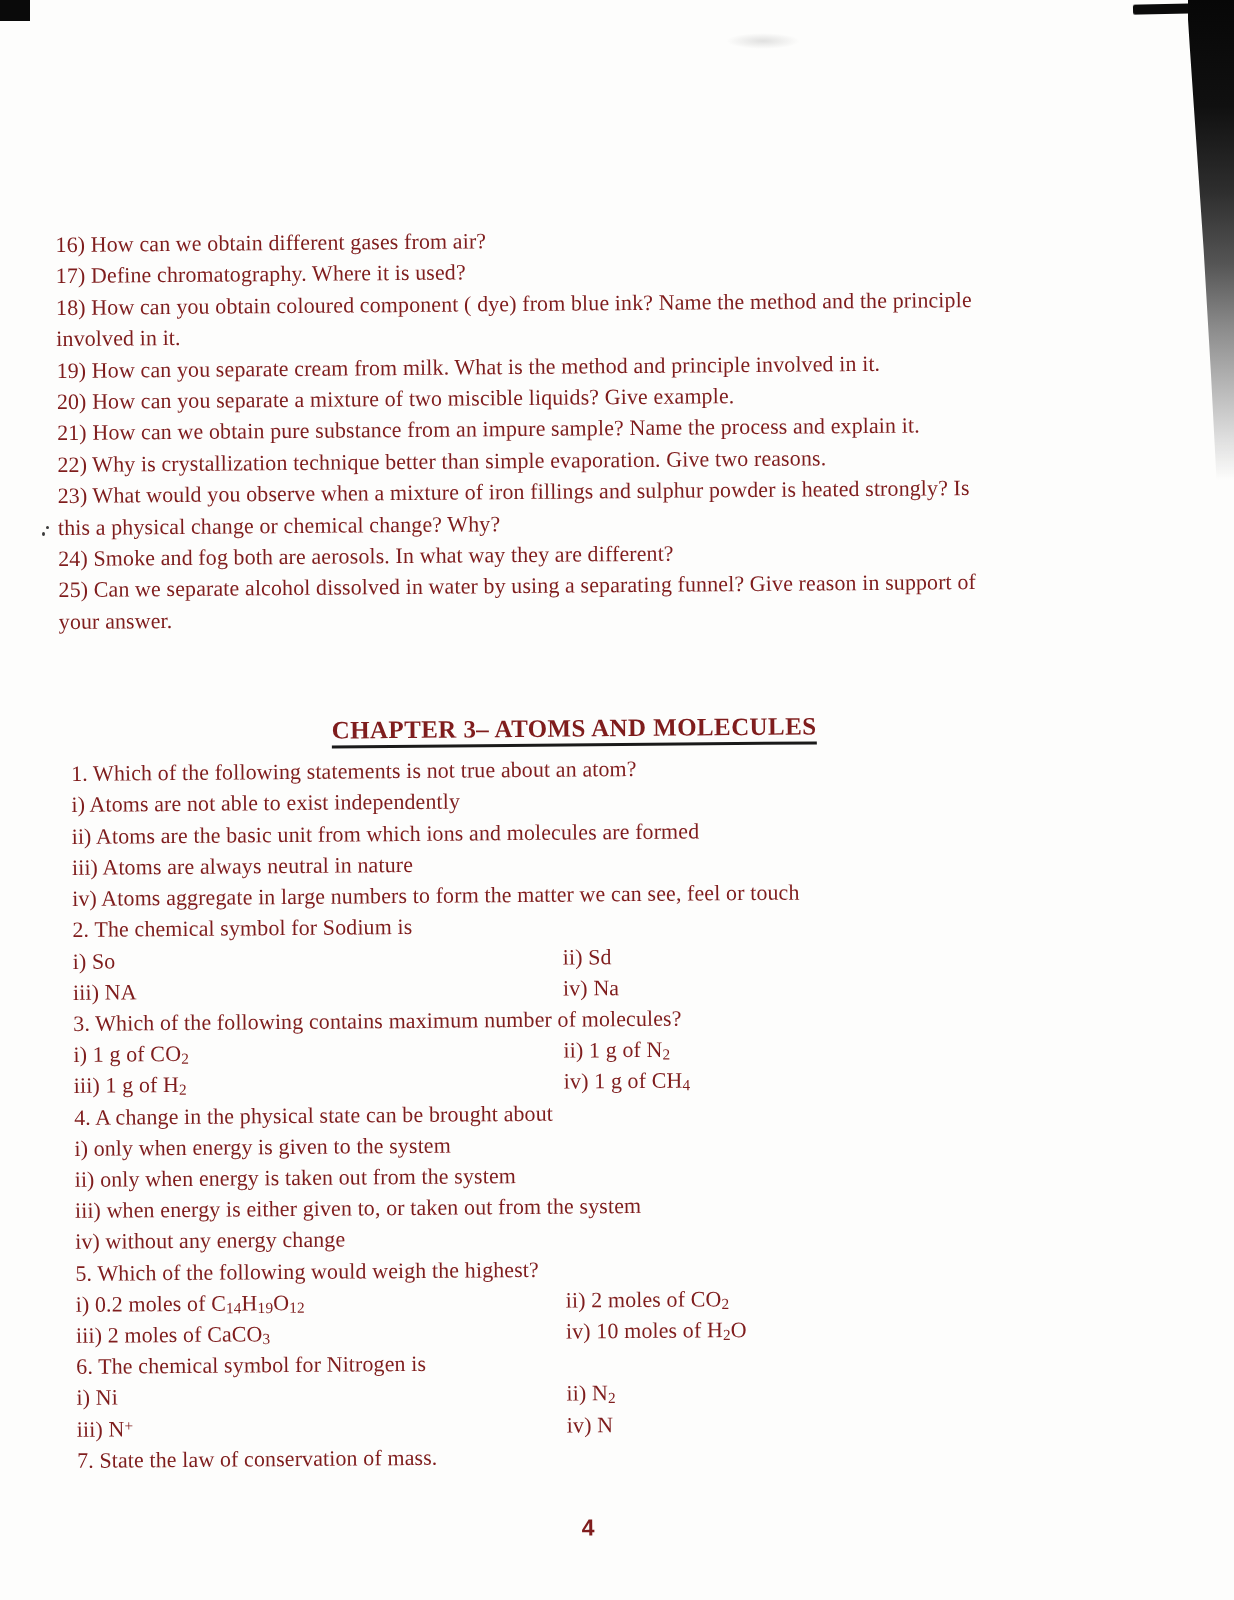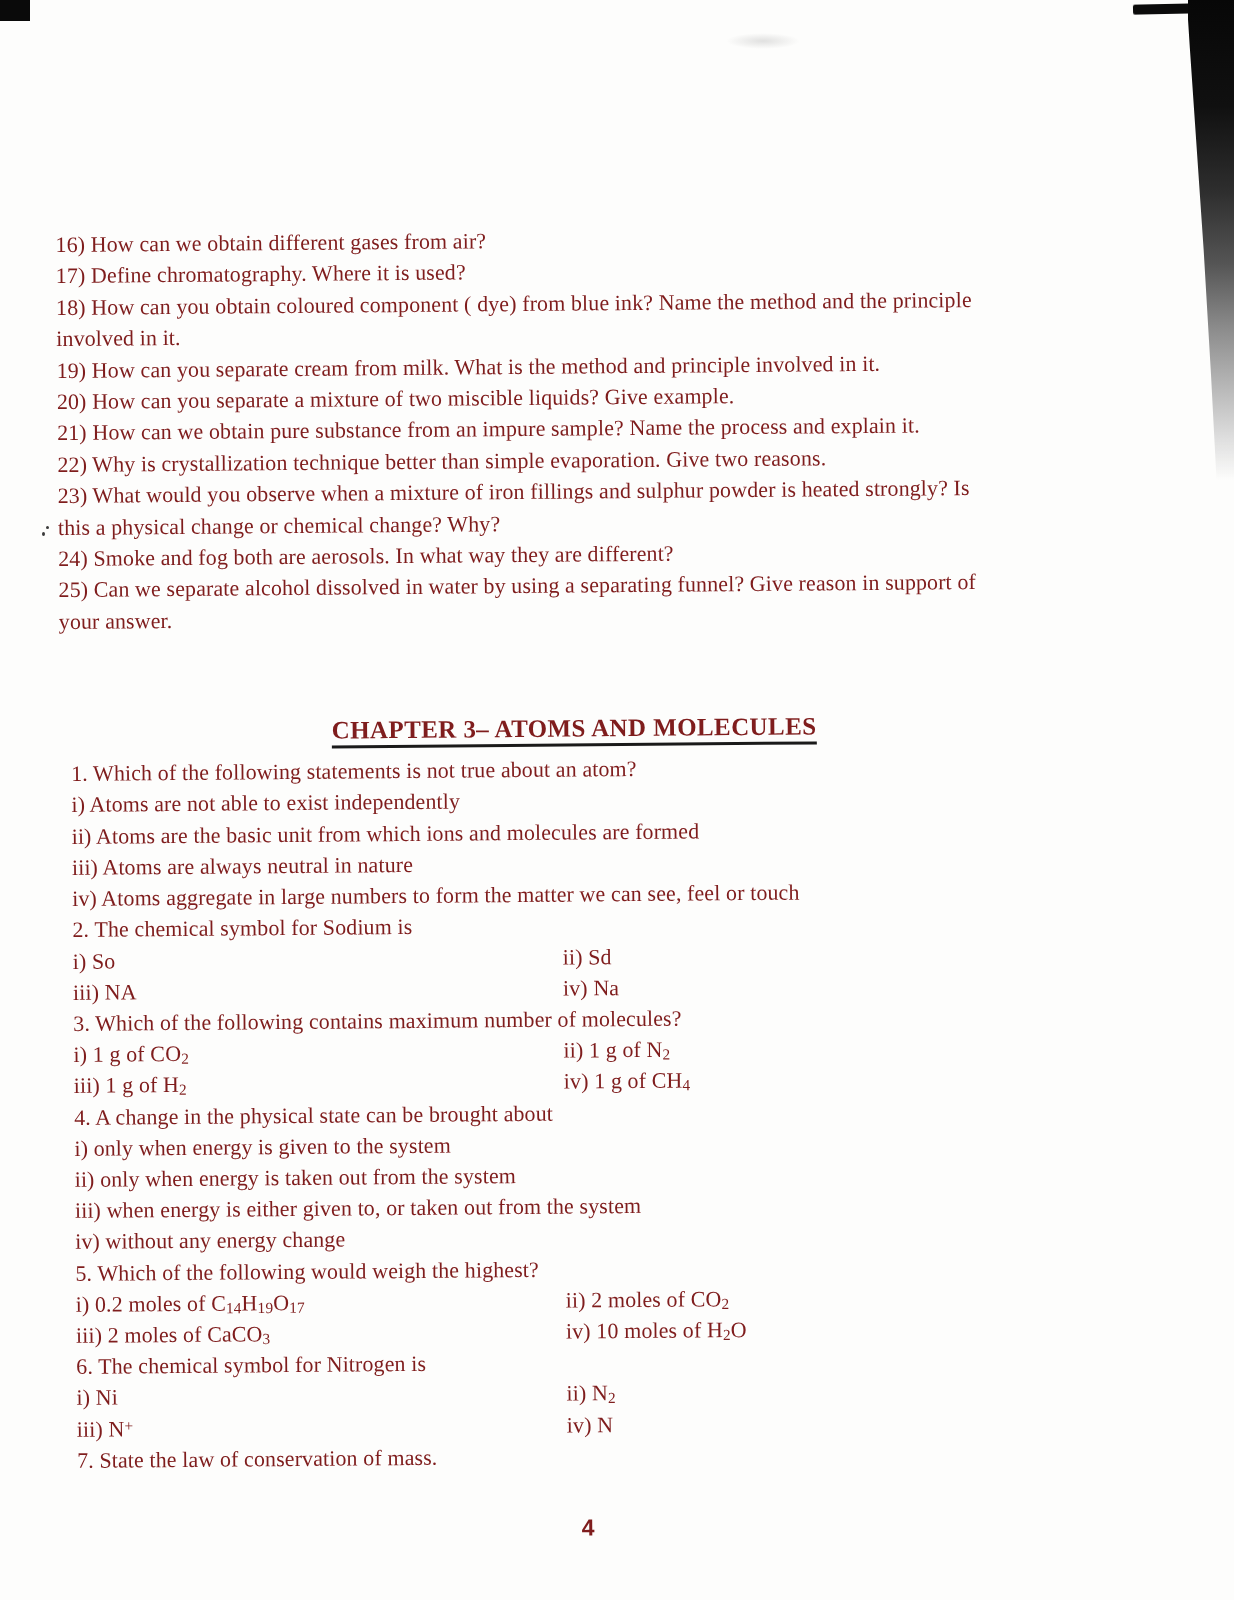--- a/index.html
+++ b/index.html
@@ -124,21 +124,21 @@
         <span class="ln">iii) 1 g of H<sub>2</sub></span>
         <span class="ln">iv) 1 g of CH<sub>4</sub></span>
       </div>
       <div class="ln">4. A change in the physical state can be brought about</div>
       <div class="ln">i) only when energy is given to the system</div>
       <div class="ln">ii) only when energy is taken out from the system</div>
       <div class="ln">iii) when energy is either given to, or taken out from the system</div>
       <div class="ln">iv) without any energy change</div>
       <div class="ln">5. Which of the following would weigh the highest?</div>
       <div class="pair">
-        <span class="ln">i) 0.2 moles of C<sub>14</sub>H<sub>19</sub>O<sub>17</sub></span>
+        <span class="ln">i) 0.2 moles of C<sub>14</sub>H<sub>19</sub>O<sub>12</sub></span>
         <span class="ln">ii) 2 moles of CO<sub>2</sub></span>
       </div>
       <div class="pair">
         <span class="ln">iii) 2 moles of CaCO<sub>3</sub></span>
         <span class="ln">iv) 10 moles of H<sub>2</sub>O</span>
       </div>
       <div class="ln">6. The chemical symbol for Nitrogen is</div>
       <div class="pair">
         <span class="ln">i) Ni</span>
         <span class="ln">ii) N<sub>2</sub></span>

